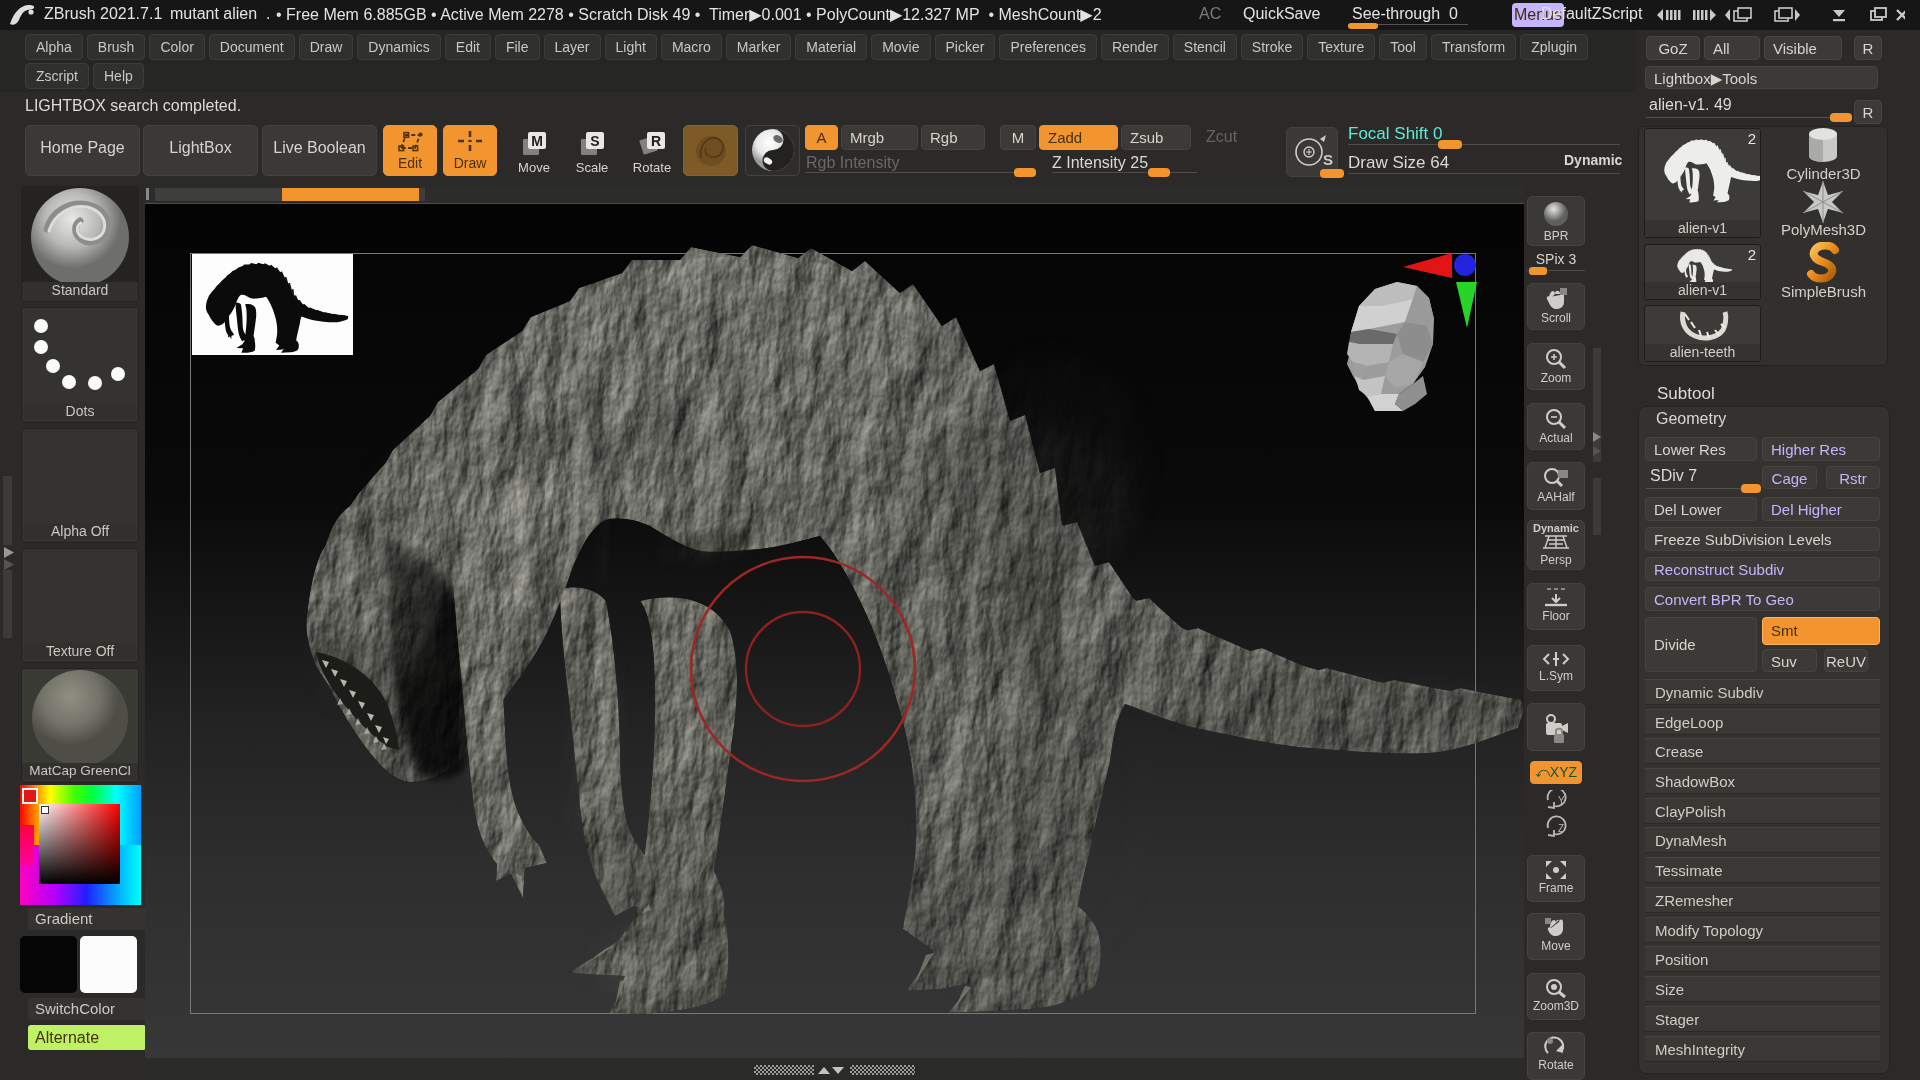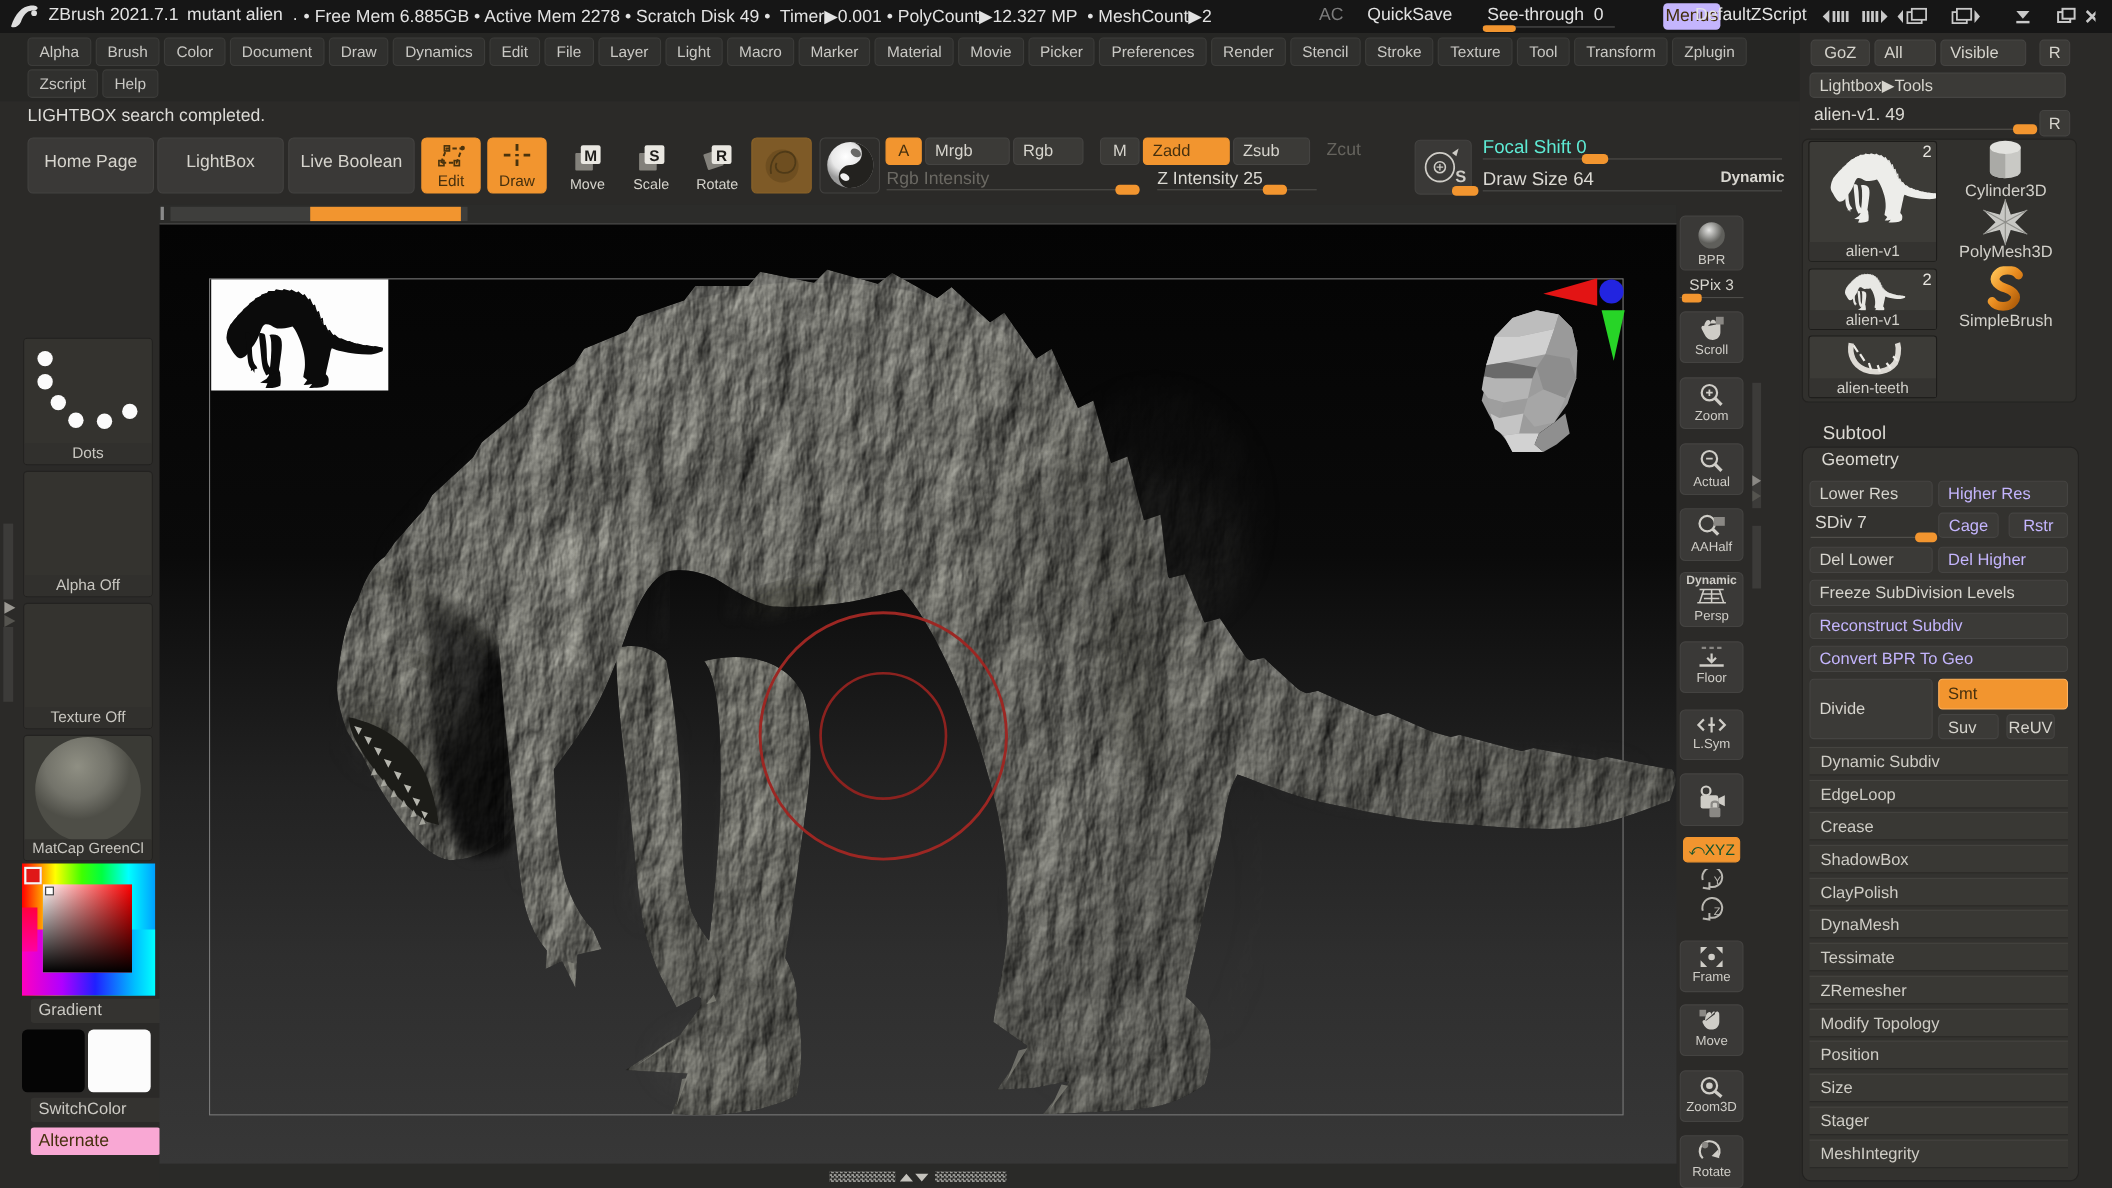--- a/index.html
+++ b/index.html
@@ -241,20 +241,36 @@
   <div class="abs" style="left:1320px;top:169px;width:24px;height:9px;background:#f2952f;border-radius:4px"></div>
   <div class="abs" style="left:1564px;top:152px;font-size:14px;font-weight:bold;color:#d8d6d0">Dynamic</div>
 
   <div class="abs" style="left:3px;top:476px;width:9px;height:69px;background:#3c3b39"></div>
   <div class="abs" style="left:3px;top:570px;width:9px;height:68px;background:#3c3b39"></div>
   <svg class="abs" style="left:2px;top:545px" width="14" height="26">
       <path d="M2 2 L12 7.5 L2 13 Z" fill="#9a9892"></path>
       <path d="M2 14 L12 19.5 L2 25 Z" fill="#55544f"></path>
     </svg>
 
+  <div class="cell" style="top:186px;height:116px">
+    <svg width="116" height="96" viewBox="0 0 116 96">
+      <defs>
+        <radialGradient id="stdg" cx="42%" cy="32%">
+            <stop offset="0%" stop-color="#e8e8e6"></stop>
+            <stop offset="55%" stop-color="#b9b9b5"></stop>
+            <stop offset="100%" stop-color="#6e6e6a"></stop>
+          </radialGradient>
+      </defs>
+      <rect width="116" height="96" fill="#242321"></rect>
+      <circle cx="58" cy="50" r="49" fill="url(#stdg)"></circle>
+      <path d="M25 42 C30 24 48 14 66 18 C80 21 88 32 84 44 C80 54 68 58 59 52 C52 47 52 38 58 34" fill="none" stroke="#8d8d89" stroke-width="7" stroke-linecap="round"></path>
+      <path d="M27 44 C32 27 49 17 65 20 C78 23 85 33 82 43 C79 52 68 55 60 50 C54 46 54 39 59 36" fill="none" stroke="#dddddb" stroke-width="3" stroke-linecap="round"></path>
+    </svg>
+    <div class="lab">Standard</div>
+  </div>
   <div class="cell" style="top:307px;height:116px">
     <svg width="116" height="96" viewBox="0 0 116 96">
       <rect width="116" height="96" fill="#34332f"></rect>
       <g fill="#fbfbfb">
         <circle cx="19" cy="18" r="7"></circle>
           <circle cx="19" cy="39" r="7"></circle>
           <circle cx="31" cy="58" r="7"></circle>
         <circle cx="47" cy="74" r="7"></circle>
           <circle cx="73" cy="75" r="7"></circle>
           <circle cx="96" cy="66" r="7"></circle>
@@ -294,21 +310,21 @@
     <div class="abs" style="left:19px;top:19px;width:81px;height:80px;background:
       linear-gradient(180deg, rgba(0,0,0,0) 0%, #000 100%),
       linear-gradient(90deg, #ffffff 0%, #ff0000 100%)"></div>
     <div class="abs" style="left:2px;top:3px;width:16px;height:16px;background:#e01818;border:2.5px solid #f5f5f5"></div>
     <div class="abs" style="left:21px;top:21px;width:8px;height:8px;background:#fff;border:1.5px solid #333"></div>
   </div>
   <div class="lbar" style="top:908px;height:22px;width:121px">Gradient</div>
   <div class="abs" style="left:20px;top:936px;width:57px;height:57px;background:#050505;border-radius:5px"></div>
   <div class="abs" style="left:80px;top:936px;width:57px;height:57px;background:#fcfcfc;border-radius:5px"></div>
   <div class="lbar" style="top:998px;height:22px;width:121px">SwitchColor</div>
-  <div class="lbar" style="top:1025px;height:25px;width:118px;background:#f9a8d4;color:#46300e;line-height:25px;font-size:16px">Alternate</div>
+  <div class="lbar" style="top:1025px;height:25px;width:118px;background:#bef264;color:#46300e;line-height:25px;font-size:16px">Alternate</div>
 
   <div id="vp-top" class="abs">
     <div class="abs" style="left:1px;top:2px;width:3px;height:12px;background:#8a8a8a"></div>
     <div class="abs" style="left:10px;top:2px;width:270px;height:13px;background:#3e3e3c"></div>
     <div class="abs" style="left:137px;top:2px;width:137px;height:13px;background:#f2952f"></div>
   </div>
   <div id="canvas" class="abs">
     <div id="docframe"></div>
     <div id="whitebox"></div>
     <svg class="abs" style="left:0;top:0" width="1379" height="855" viewBox="0 0 1379 855">

